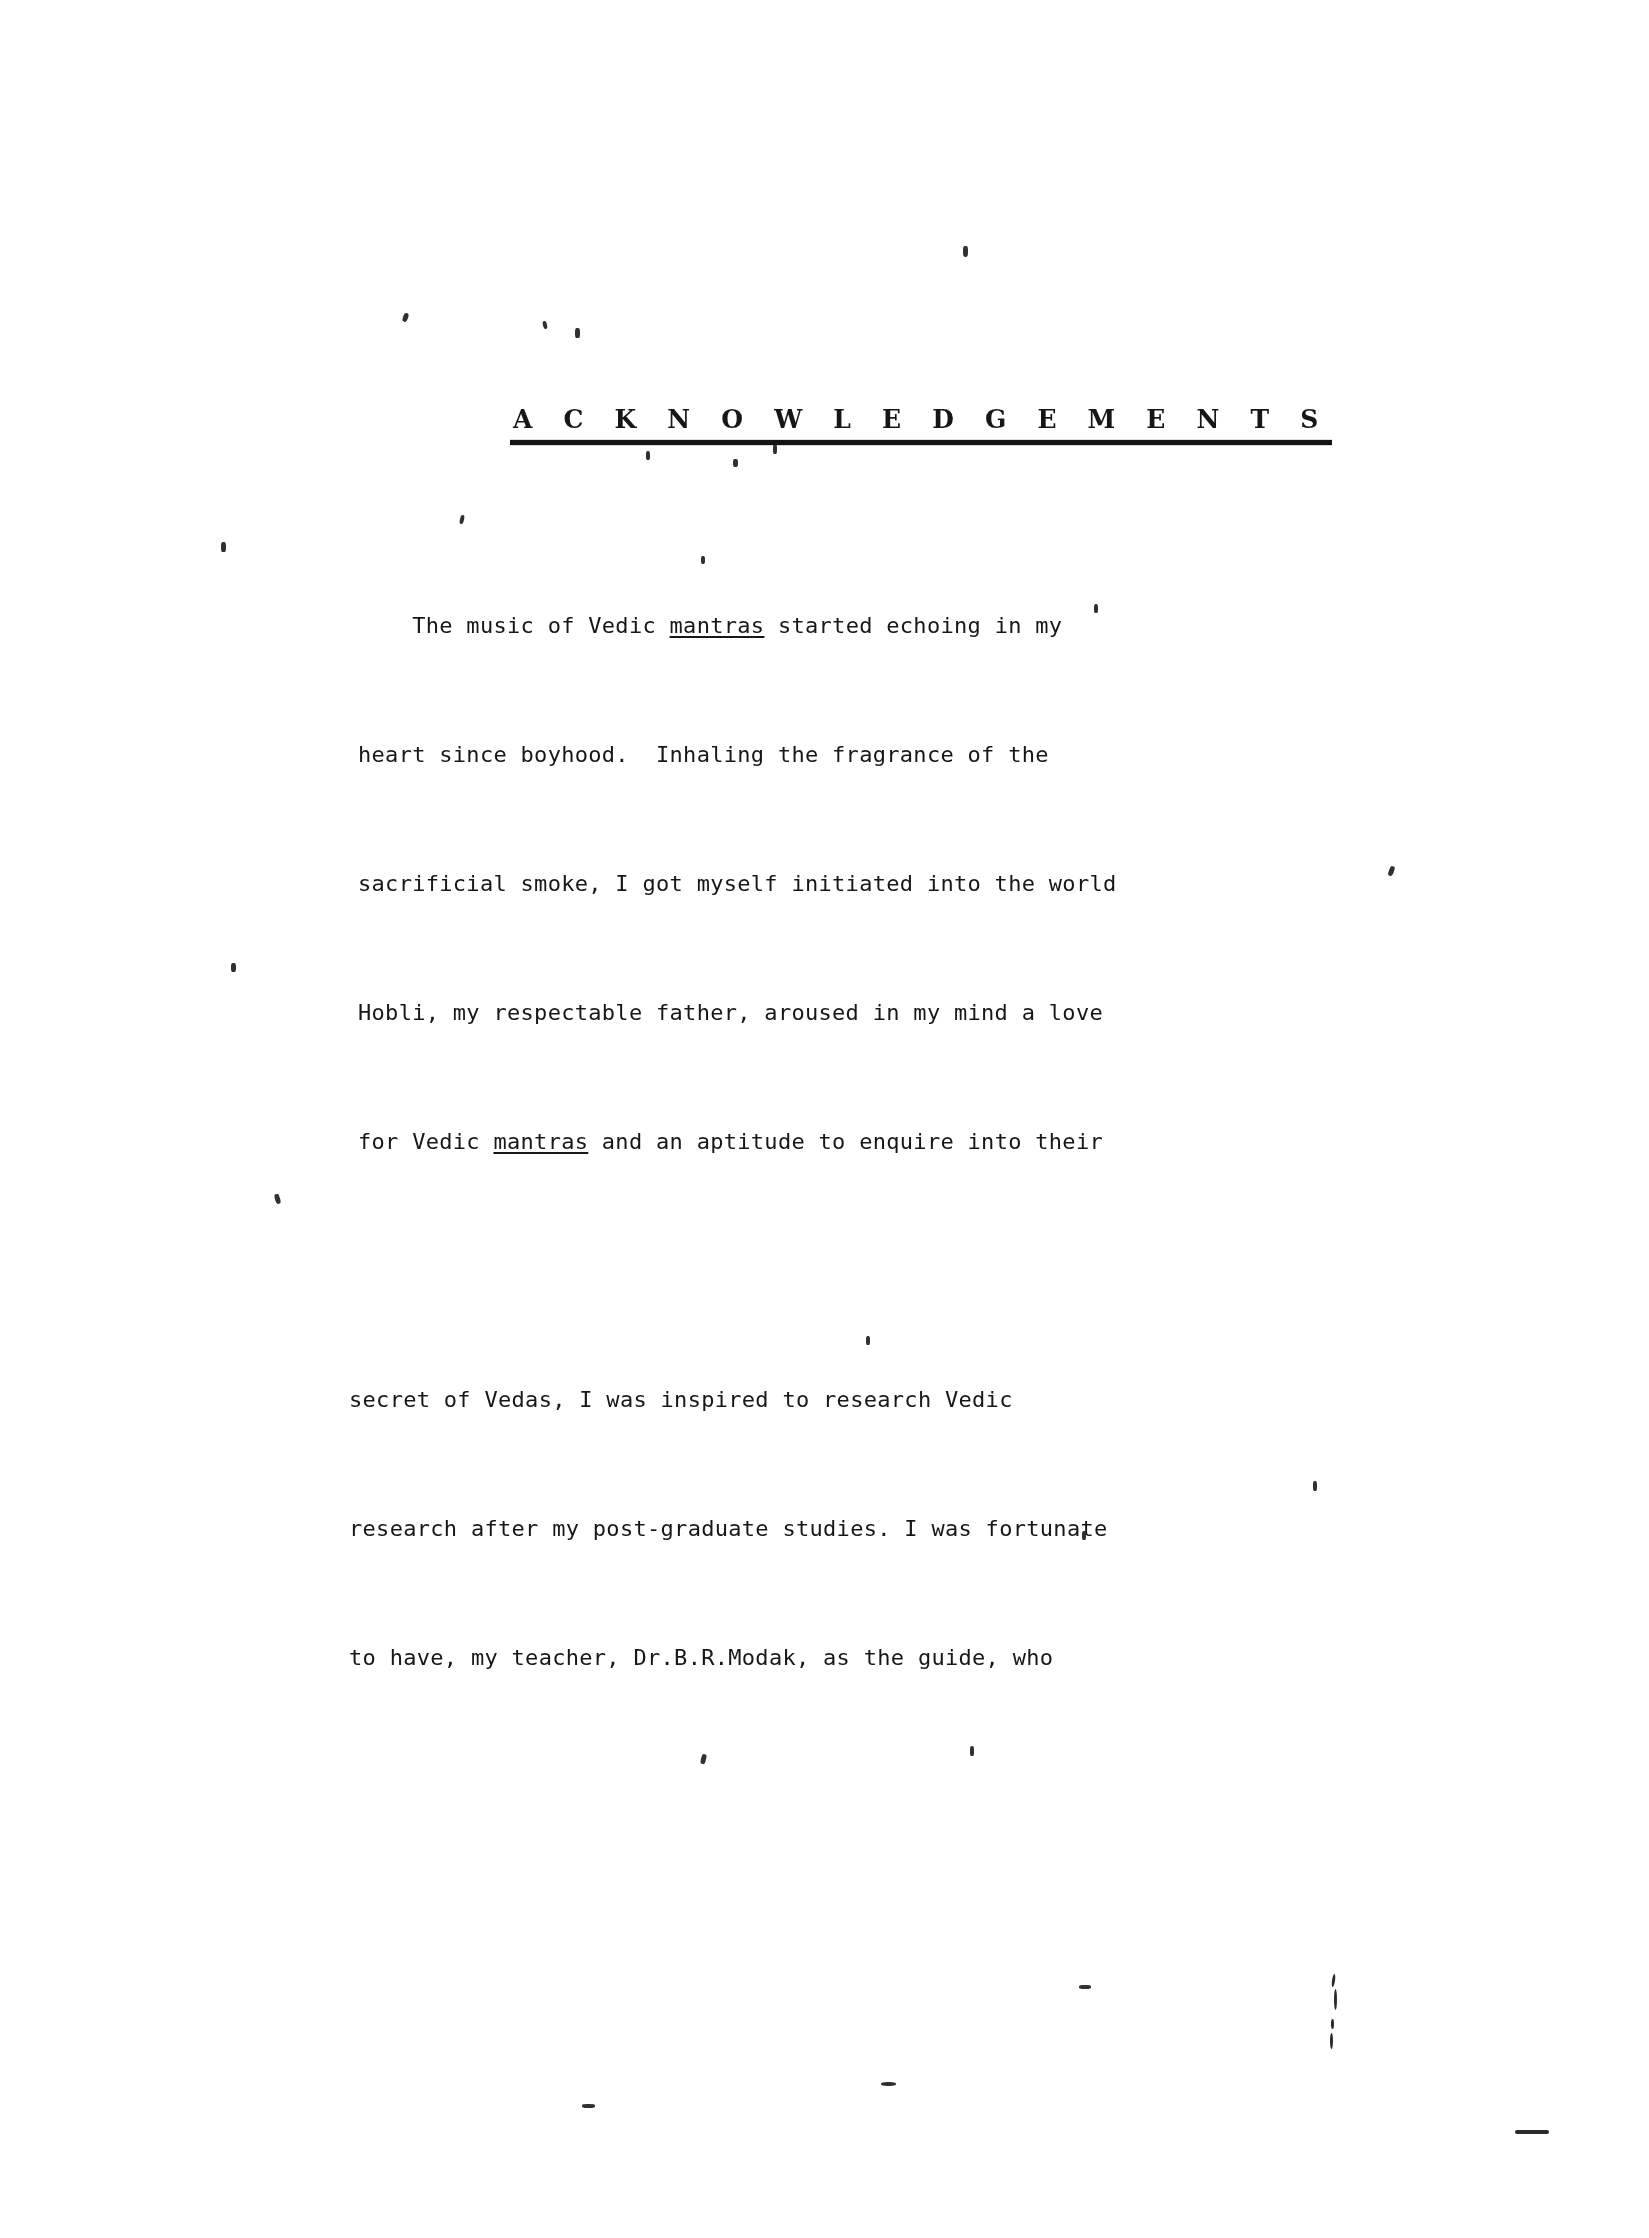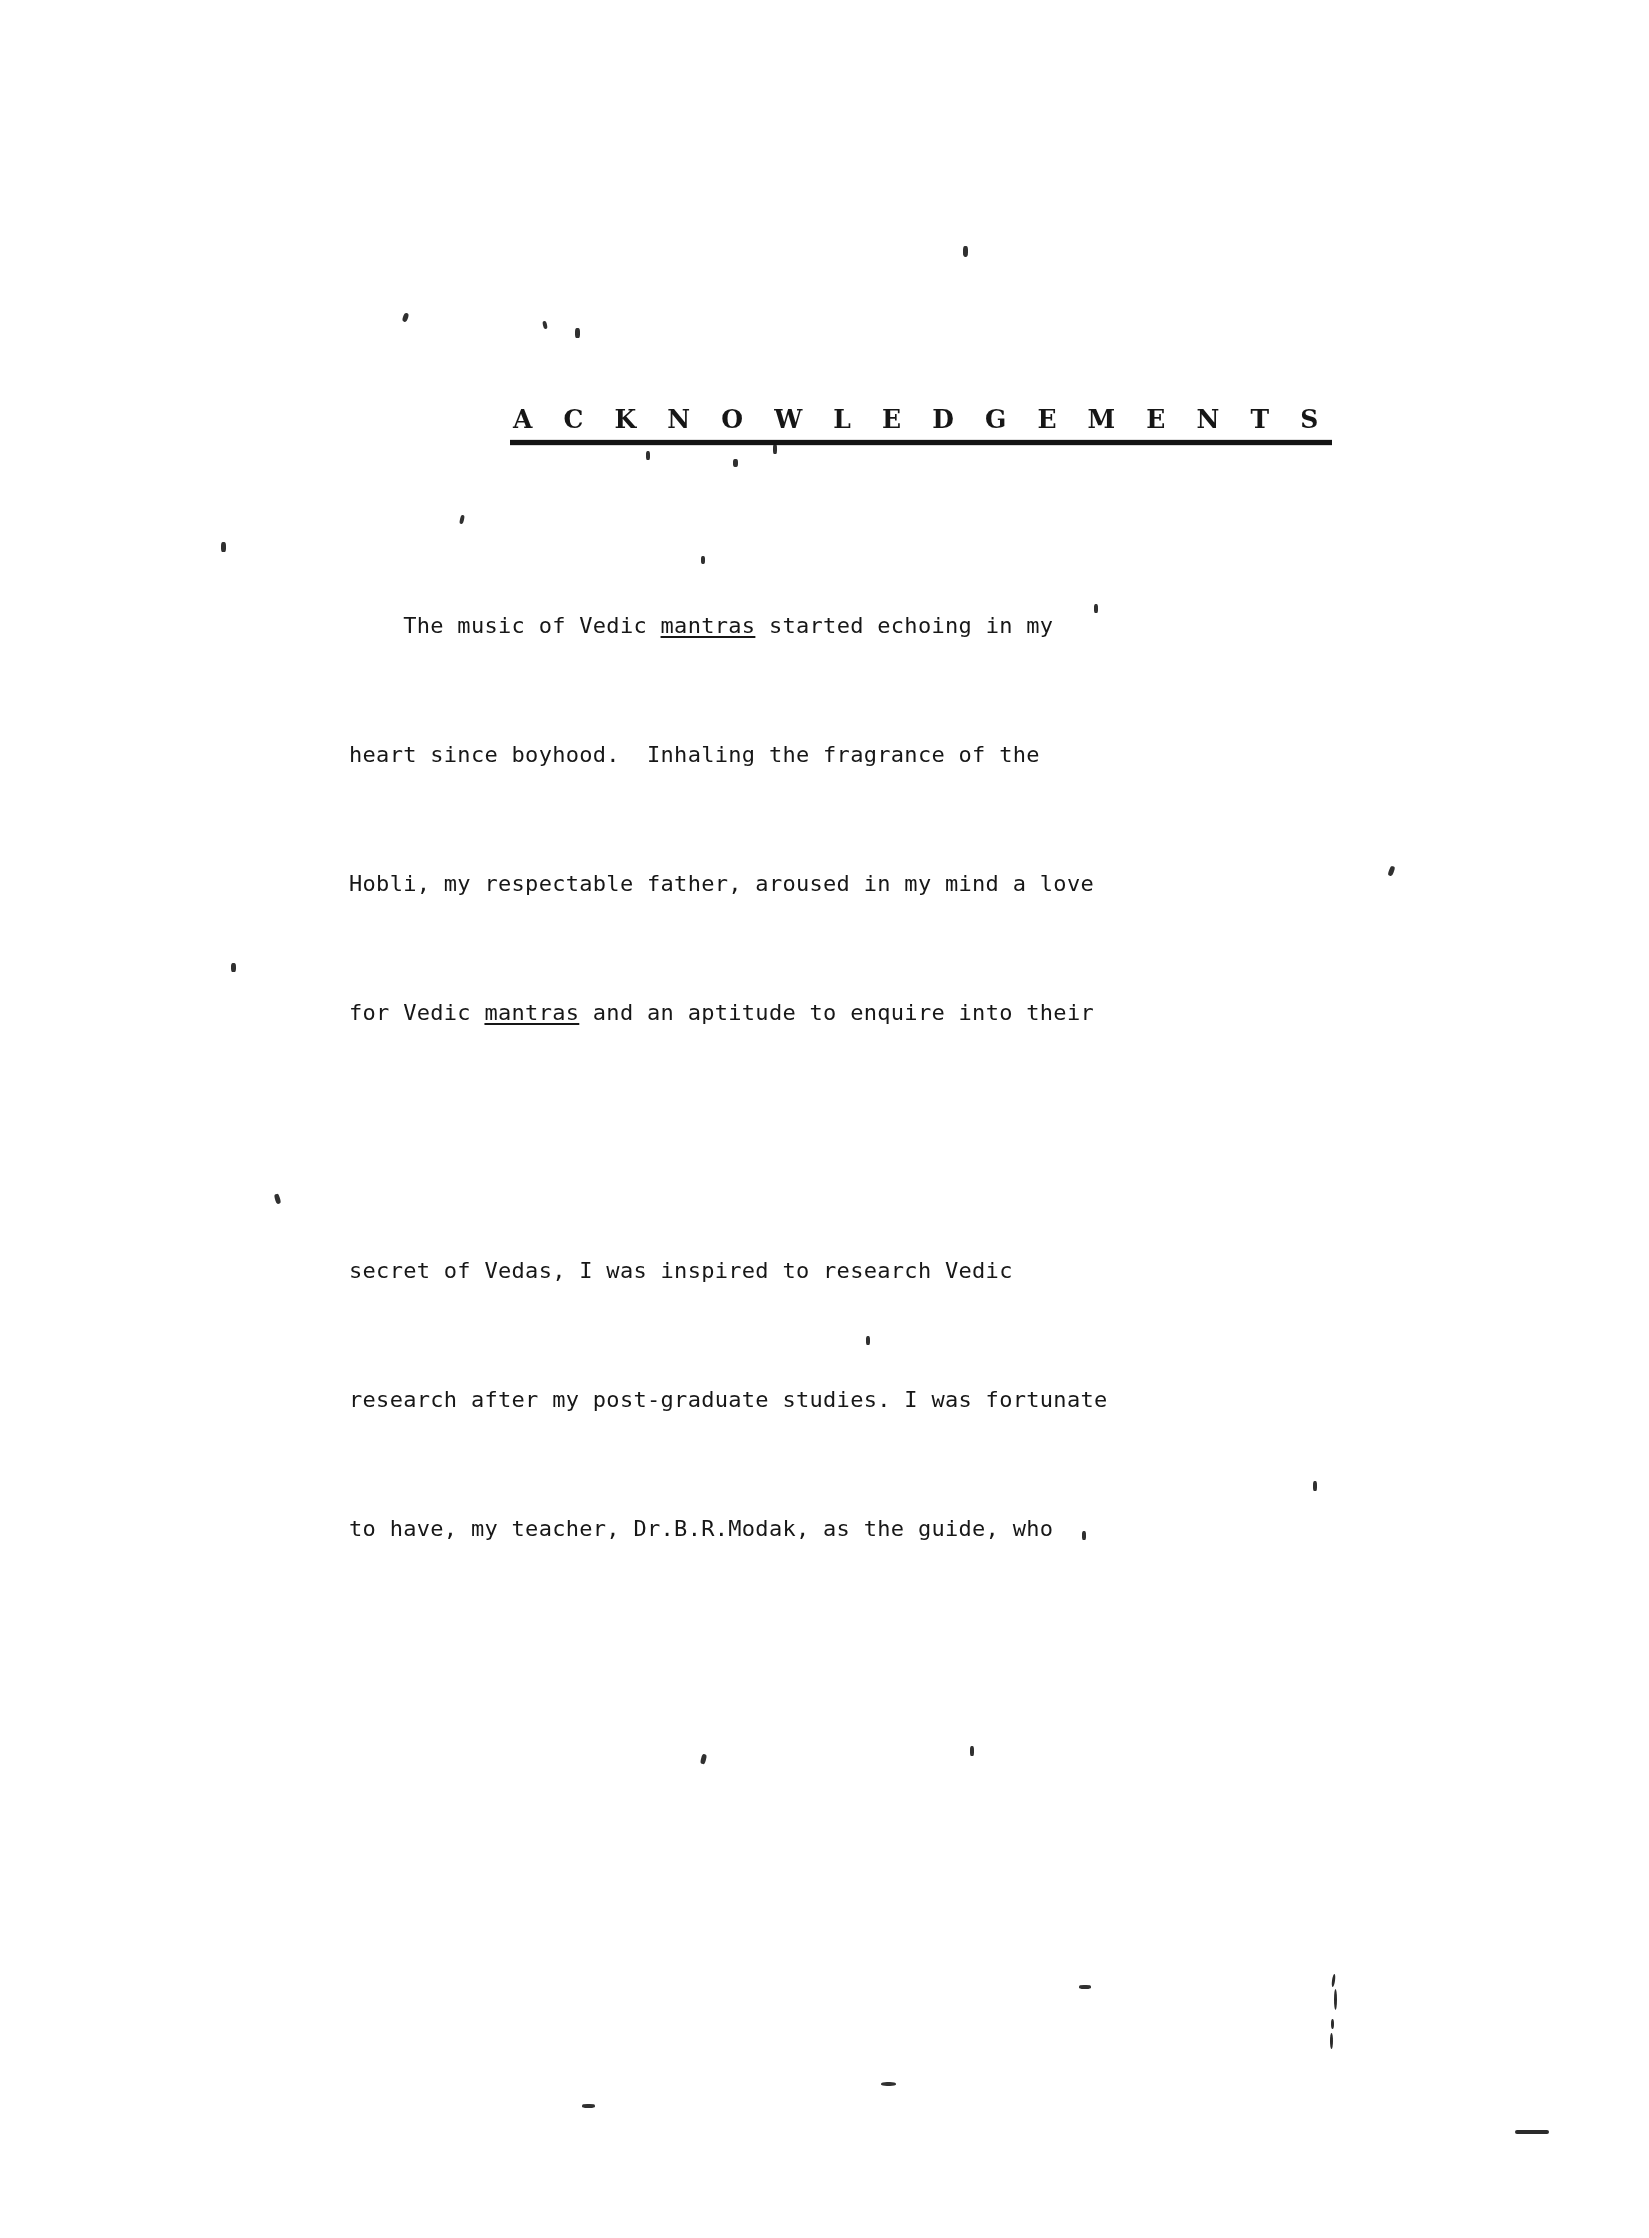--- a/index.html
+++ b/index.html
@@ -60,21 +60,21 @@
 
   .para .ln { display: block; }
   .para .ln + .ln { }
 
   .u {
     text-decoration: underline;
     text-decoration-thickness: 2.2px;
     text-underline-offset: 3px;
   }
 
-  .sp-para-1 { margin-top: 57px; }
+  .sp-para-1 { margin-top: 57px; margin-left: 9px; }
   .sp-para-2 { margin-top: 43px; }
 
   
   .speck {
     position: absolute;
     background: #303030;
     pointer-events: none;
     border-radius: 40%;
   }
   .edge-mark {
@@ -118,20 +118,21 @@
   <div class="edge-mark" style="left:1330px; top:2033px; width:3px;  height:16.4px; border-radius:50%;"></div>
   <div class="edge-mark" style="left:1515px; top:2130px; width:34px; height:3.7px;  border-radius:2.2px;"></div>
 
   <div class="doc-body">
 
     <h1 class="doc-title">A C K N O W L E D G E M E N T S</h1>
 
     <p class="para sp-para-1">
       <span class="ln"><span>    The music of Vedic </span><span class="u">mantras</span><span> started echoing in my</span></span>
       <span class="ln"><span>heart since boyhood.  Inhaling the fragrance of the</span></span>
+      <span class="ln"><span>sacrificial smoke, I got myself initiated into the world</span></span>
       <span class="ln"><span>Hobli, my respectable father, aroused in my mind a love</span></span>
       <span class="ln"><span>for Vedic </span><span class="u">mantras</span><span> and an aptitude to enquire into their</span></span>
     </p>
 
     <p class="para sp-para-2">
       <span class="ln"><span>secret of Vedas, I was inspired to research Vedic</span></span>
       <span class="ln"><span>research after my post-graduate studies. I was fortunate</span></span>
       <span class="ln"><span>to have, my teacher, Dr.B.R.Modak, as the guide, who</span></span>
       
       

